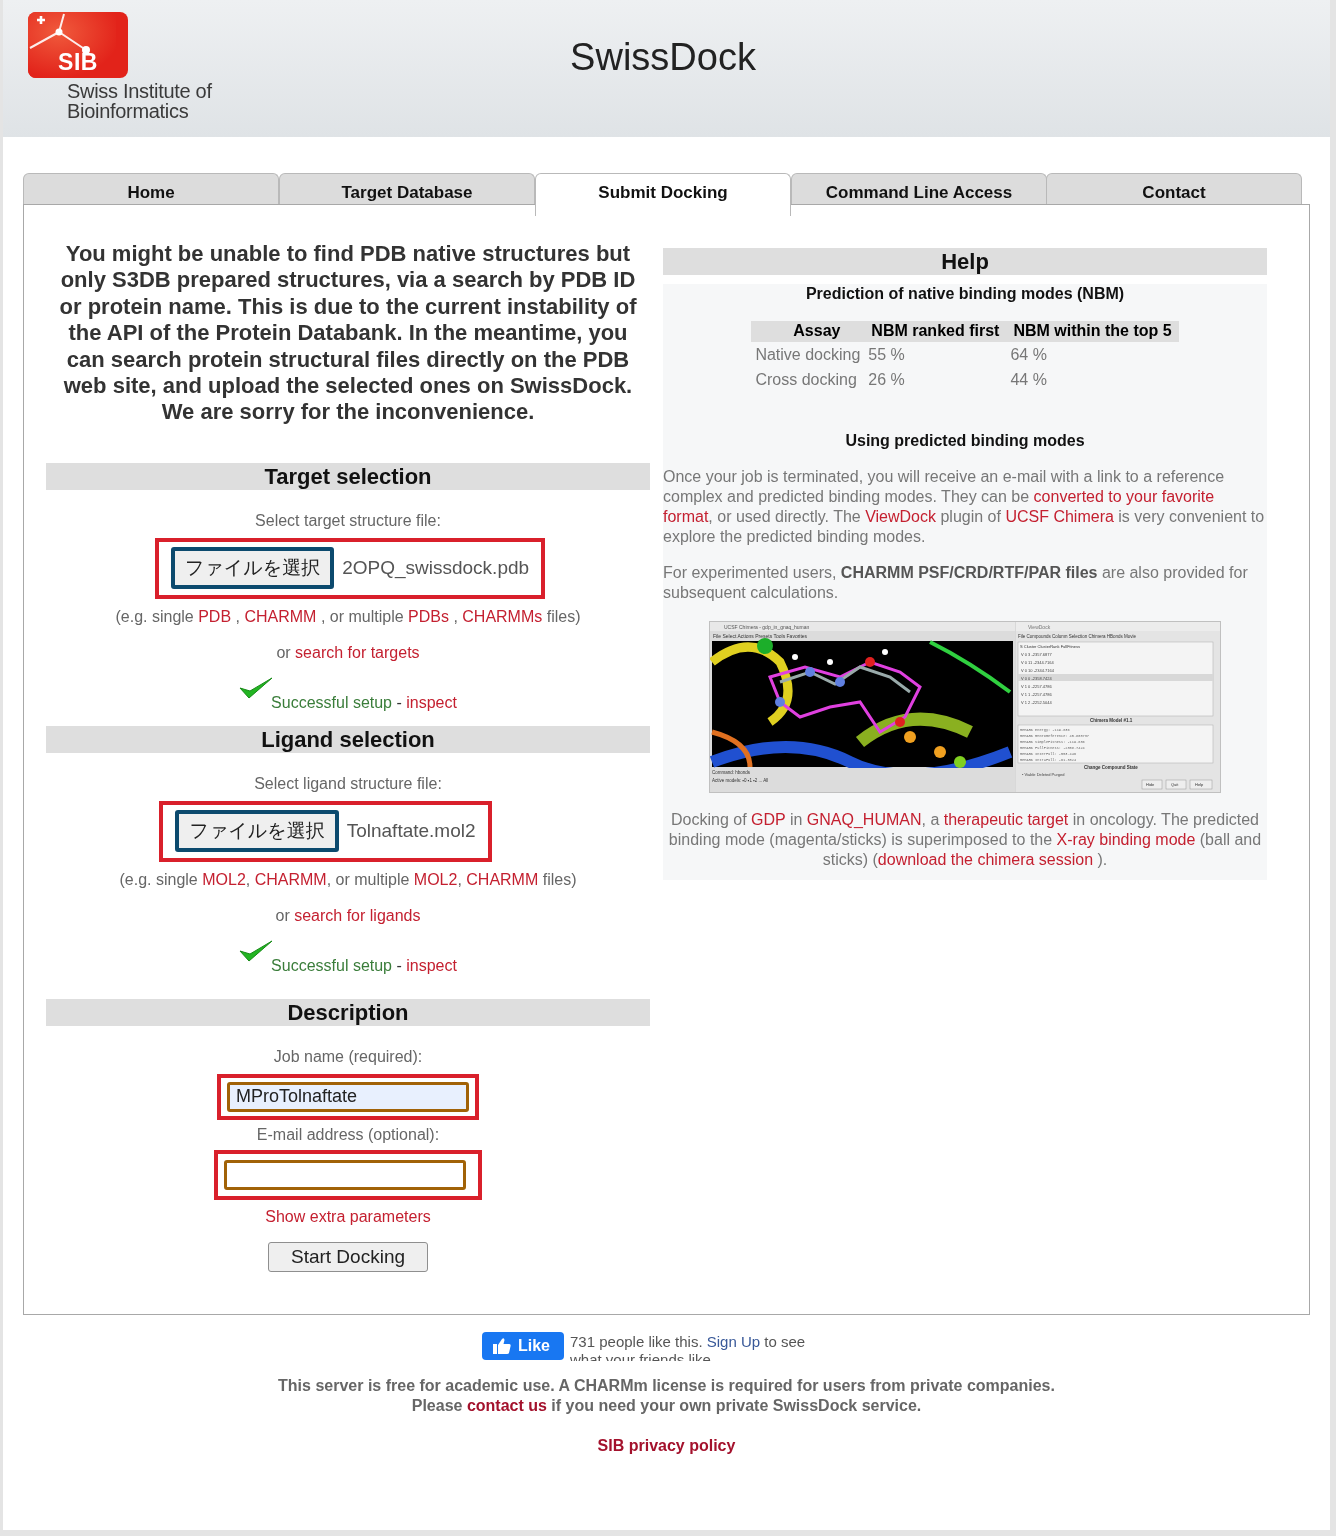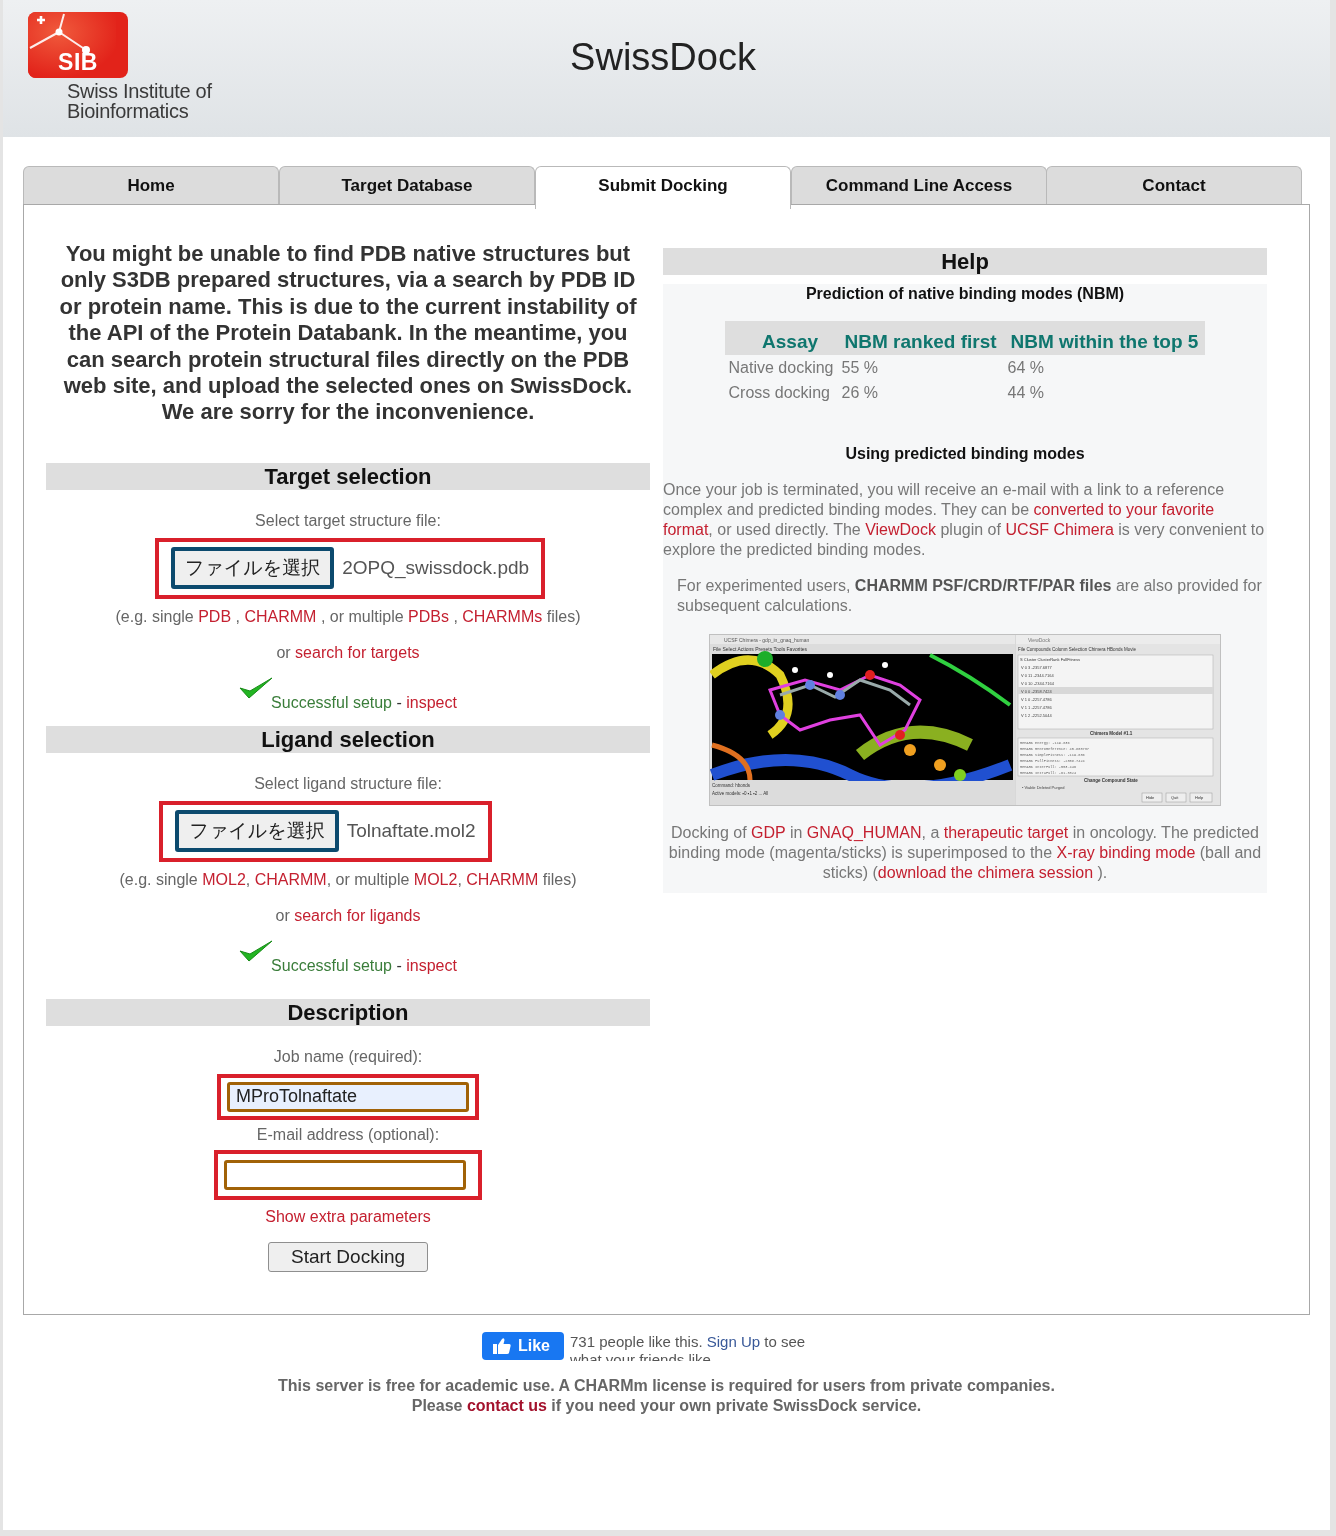--- a/index.html
+++ b/index.html
@@ -31,21 +31,21 @@
     position: absolute; left: 64px; top: 81px; font-size: 20px; line-height: 20px;
     color: #3a3a3a; letter-spacing: -0.3px;
   }
   .site-title {
     position: absolute; left: 0; width: 1320px; top: 36px; text-align: center;
     font-size: 38px; color: #222;
   }
   
   .tabs { position: absolute; left: 20px; top: 163px; width: 1280px; height: 42px; }
   .tab {
-    position: absolute; top: 3px; height: 42px; width: 256px;
+    position: absolute; top: 10px; height: 42px; width: 256px;
     background: #dcdcdc; border: 1px solid #b9b9b9; border-bottom: none;
     border-radius: 6px 6px 0 0;
     text-align: center; line-height: 38px; font-weight: bold; font-size: 17px; color: #111;
     cursor: pointer;
   }
   .tab.active { background: #fff; height: 43px; z-index: 2; }
   .content-box {
     position: absolute; left: 20px; top: 204px; width: 1287px; height: 1111px;
     border: 1px solid #a8a8a8; background: #fff;
   }
@@ -83,21 +83,21 @@
   .start-btn {
     font-size: 19px; color: #222; background: #efefef; border: 1px solid #8f8f8f;
     border-radius: 3px; padding: 3px 22px; font-family: "Liberation Sans", sans-serif;
   }
   
   .right { position: absolute; left: 639px; top: 43px; width: 604px; }
   .help-panel { background: #f6f7f8; margin-top: 9px; padding-bottom: 10px; }
   .sub-head { text-align: center; font-weight: bold; font-size: 16px; color: #111; }
   table.nbm { border-collapse: collapse; margin: 0 auto; }
   table.nbm th {
-    background: #dedede; font-size: 19px; color: #0f766e; padding: 10px 7px 2px; white-space: nowrap;
+    background: #dedede; font-size: 16px; color: #000000; padding: 1px 7px 2px; white-space: nowrap;
   }
   table.nbm td { font-size: 16px; color: #777; text-align: left; padding: 4px 4px 3px; }
   .para { font-size: 16px; line-height: 20px; color: #777; }
   .para b { color: #555; }
   .shot {
     width: 512px; height: 172px; margin: 0 auto; position: relative; background: #d8d8d8;
     border: 1px solid #c0c0c0;
   }
   .caption { font-size: 16px; line-height: 20px; color: #777; text-align: center; }
   
@@ -242,21 +242,21 @@
             <td>26 %</td>
             <td>44 %</td>
           </tr>
         </tbody>
           </table>
 
         <div class="sub-head" style="margin-top:40px">Using predicted binding modes</div>
 
         <p class="para" style="margin:17px 0 0 0"><span>Once your job is terminated, you will receive an e-mail with a link to a reference complex and predicted binding modes. They can be </span><span class="red">converted to your favorite format</span><span>, or used directly. The </span><span class="red">ViewDock</span><span> plugin of </span><span class="red">UCSF Chimera</span><span> is very convenient to explore the predicted binding modes.</span></p>
 
-        <p class="para" style="margin:16px 0 0 14px"><span>For experimented users, </span><b>CHARMM PSF/CRD/RTF/PAR files</b><span> are also provided for subsequent calculations.</span></p>
+        <p class="para" style="margin:16px 0 0 0"><span>For experimented users, </span><b>CHARMM PSF/CRD/RTF/PAR files</b><span> are also provided for subsequent calculations.</span></p>
 
         <div class="shot" style="margin-top:18px">
           <svg width="510" height="170" viewBox="0 0 510 170" style="display:block">
 
             <rect x="0" y="0" width="305" height="170" fill="#dcdcdc"></rect>
             <rect x="0" y="0" width="305" height="9" fill="#e8e8e8"></rect>
             <text x="14" y="7" font-size="5" fill="#555" font-family="Liberation Sans, sans-serif">UCSF Chimera - gdp_in_gnaq_human</text>
             <text x="3" y="16" font-size="5" fill="#333" font-family="Liberation Sans, sans-serif">File  Select  Actions  Presets  Tools  Favorites</text>
             <rect x="2" y="19" width="301" height="126" fill="#000"></rect>
 
@@ -332,13 +332,14 @@
         <rect x="1" y="7" width="4" height="10" fill="#fff"></rect>
         <path d="M6 8 L10 2 Q12 0 12.5 3 L11.5 7 L17 7 Q19 7 18.6 9 L17 16 Q16.6 17 15 17 L6 17 Z" fill="#fff"></path>
       </svg>
       <span>Like</span>
     </div>
     <div class="fb-text"><span>731 people like this.</span> <span class="blue">Sign Up</span><span> to see what your friends like.</span></div>
   </div>
 
   <div class="foot" style="top:1377px">This server is free for academic use. A CHARMm license is required for users from private companies.</div>
   <div class="foot" style="top:1397px"><span>Please </span><span class="dark-red">contact us</span><span> if you need your own private SwissDock service.</span></div>
+  <div class="foot" style="top:1437px"><span class="dark-red">SIB privacy policy</span></div>
 </div>
 
 </body></html>

